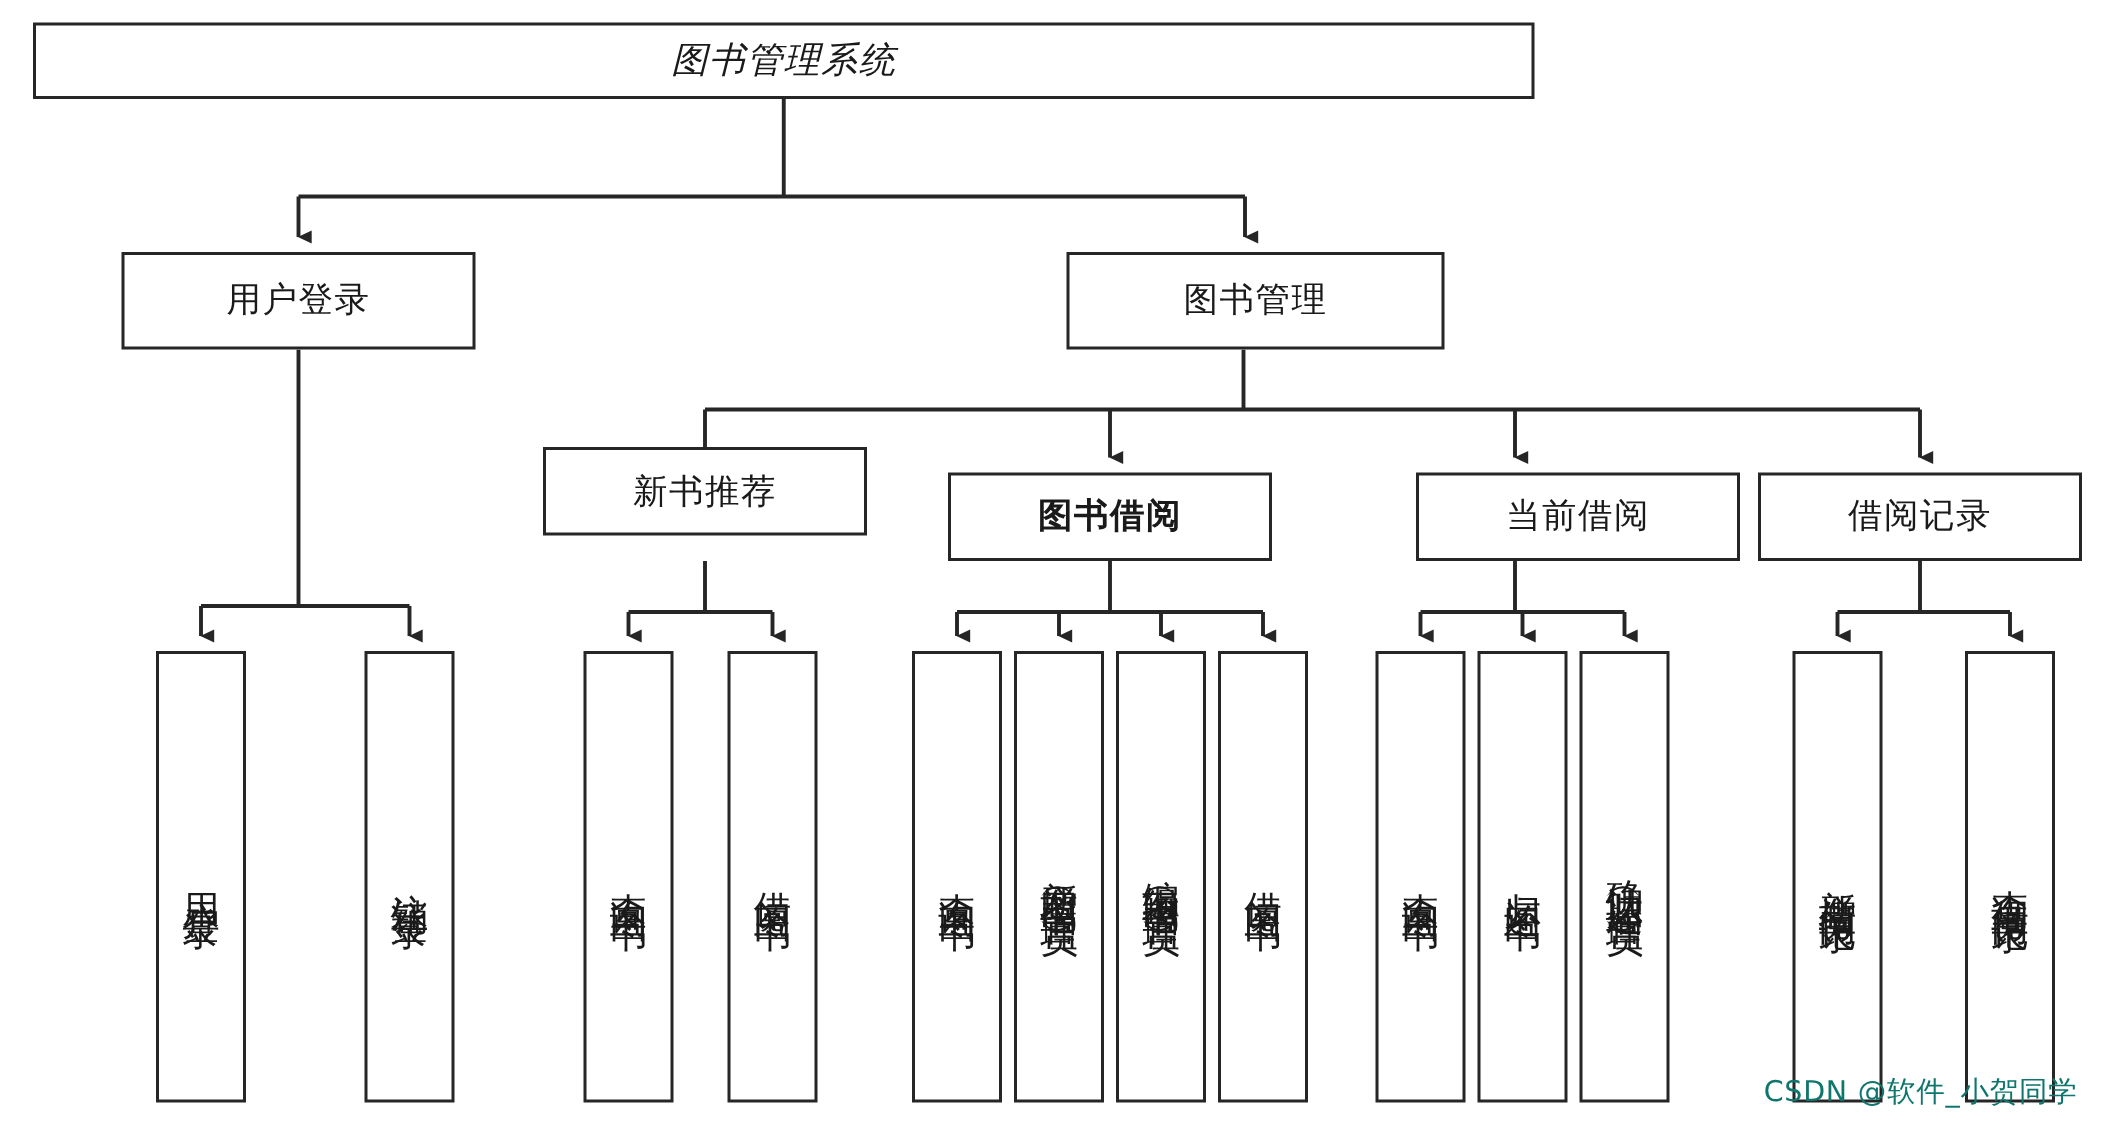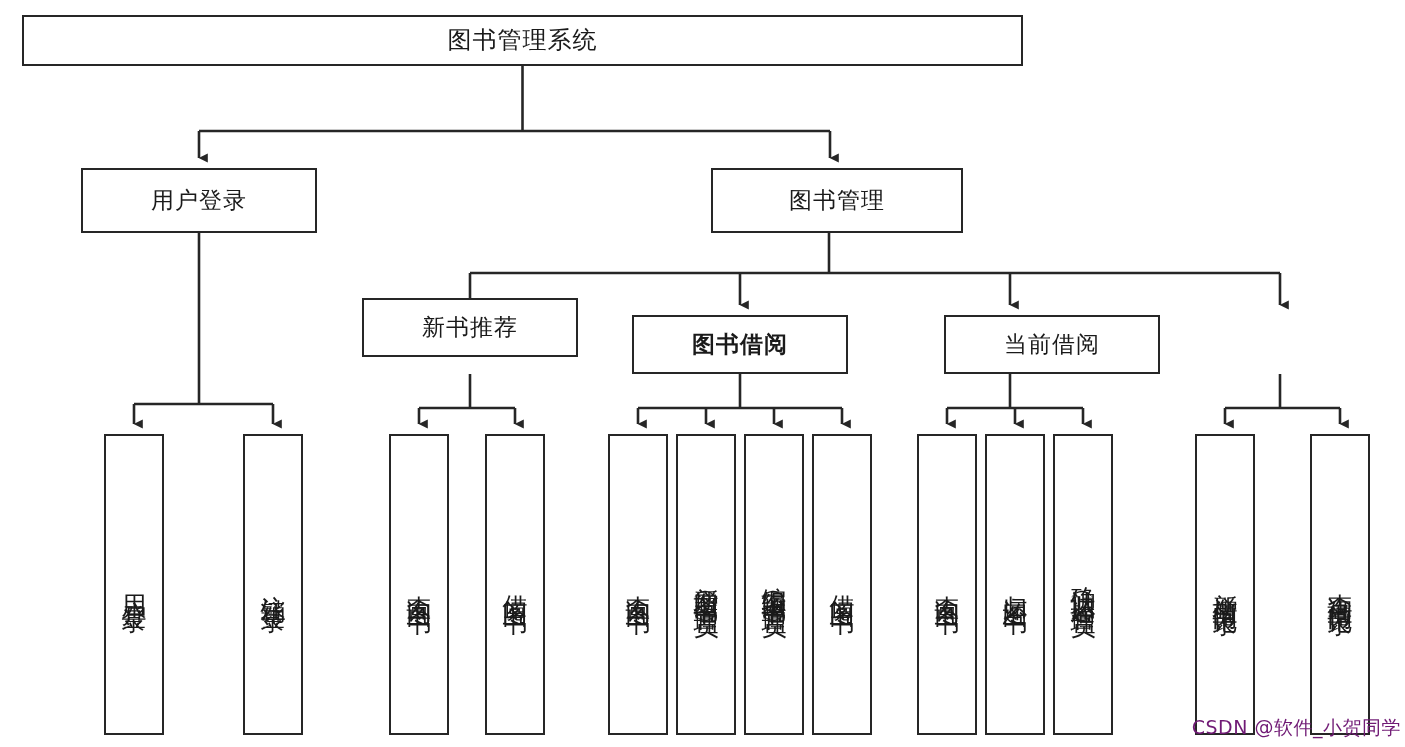--- a/index.html
+++ b/index.html
@@ -34,20 +34,21 @@
     z-index: 2;
   }
   .node-h {
     font-size: 23px;
     letter-spacing: 1px;
     line-height: 1.1;
     white-space: nowrap;
   }
   .node.root {
     font-size: 24px;
+    font-style: italic;
   }
   .leaf {
     position: absolute;
     box-sizing: border-box;
     border: 2.5px solid #262626;
     background: #ffffff;
     color: #1a1a1a;
     z-index: 2;
     display: flex;
     align-items: center;
@@ -61,24 +62,24 @@
     line-height: 1.0;
     letter-spacing: 5px;
     white-space: nowrap;
     color: #1a1a1a;
   }
   .leaf.tall .leaf-text {
     letter-spacing: 4px;
   }
   .watermark {
     position: absolute;
-    right: 4px;
+    right: 20px;
     bottom: 6px;
     font-size: 19px;
-    color: #701a75;
+    color: #0f766e;
     white-space: nowrap;
     z-index: 3;
     letter-spacing: 0.5px;
   }
 </style>
 </head>
 <body>
 
 <div id="canvas">
 
@@ -145,20 +146,23 @@
 
   <div class="node node-h" style="left:362px;top:298px;width:216px;height:59px;font-family:Liberation Serif, serif;">
     <span>新书推荐</span>
   </div>
   <div class="node node-h" style="left:632px;top:315px;width:216px;height:59px;font-weight:bold;">
     <span>图书借阅</span>
   </div>
   <div class="node node-h" style="left:902px;top:315px;width:216px;height:59px;margin-left:42px;">
     <span>当前借阅</span>
   </div>
+  <div class="node node-h" style="left:1172px;top:315px;width:216px;height:59px;">
+    <span>借阅记录</span>
+  </div>
 
   <div class="leaf" style="left:104px;top:434px;width:60px;height:301px;">
     <span class="leaf-text">用户登录</span>
   </div>
   <div class="leaf" style="left:243px;top:434px;width:60px;height:301px;">
     <span class="leaf-text">注销登录</span>
   </div>
   <div class="leaf" style="left:389px;top:434px;width:60px;height:301px;">
     <span class="leaf-text">查询图书</span>
   </div>

